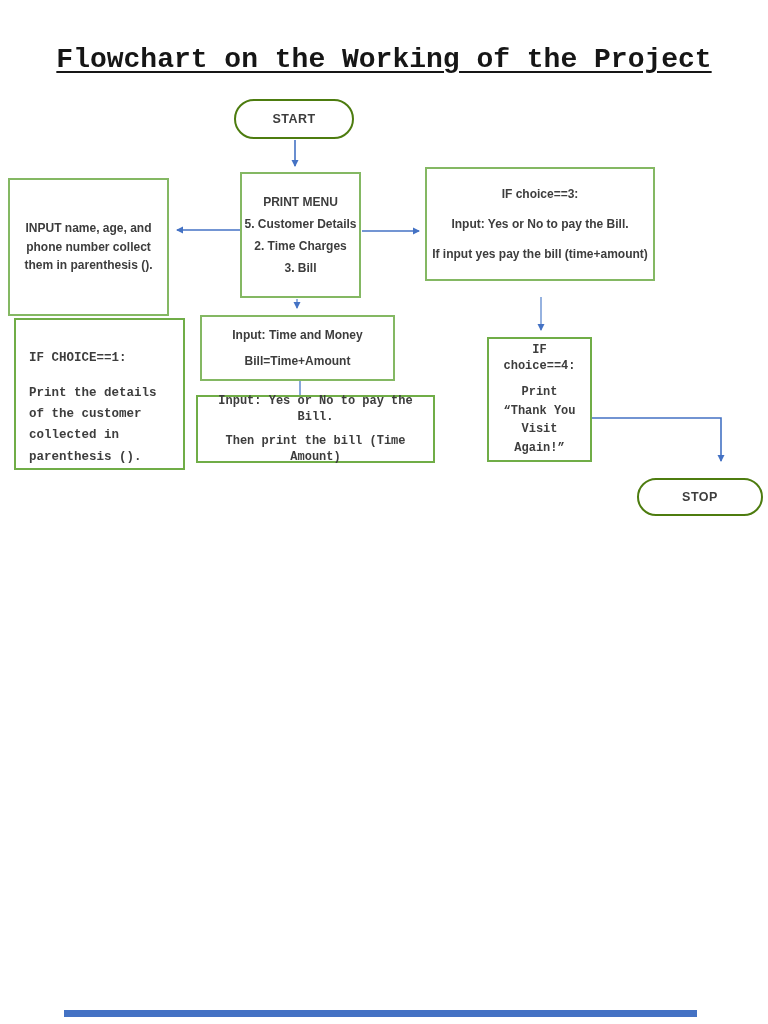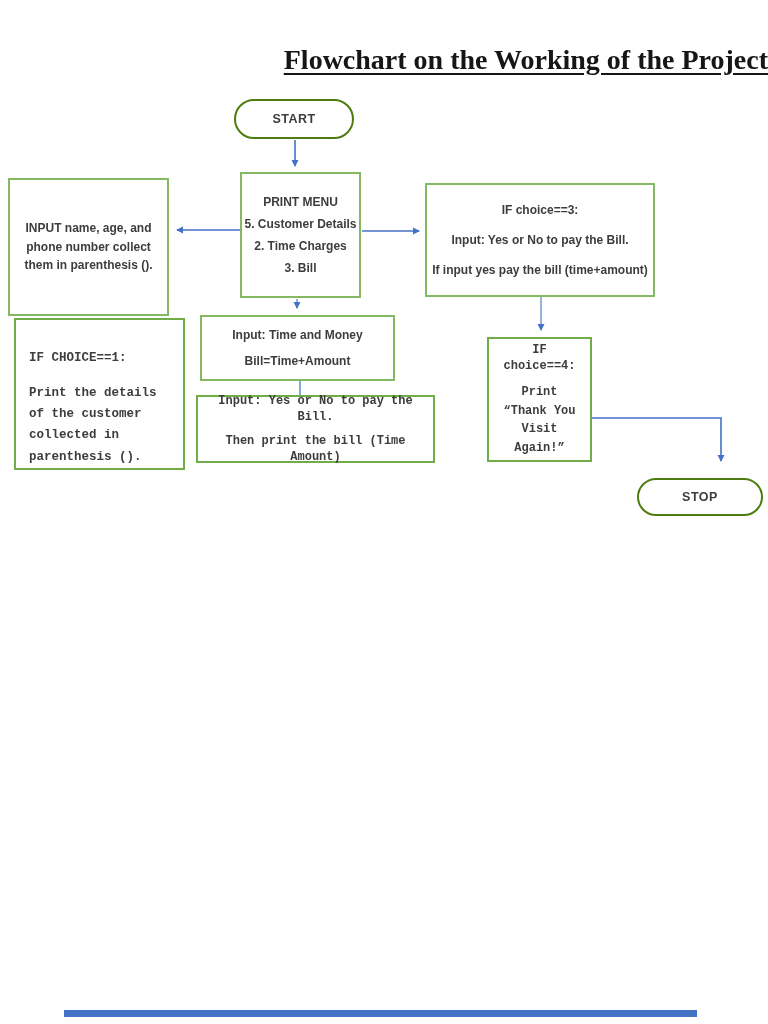--- a/index.html
+++ b/index.html
@@ -8,22 +8,22 @@
     background: #ffffff;
     position: relative;
     overflow: hidden;
     font-family: "Liberation Sans", "DejaVu Sans", sans-serif;
   }
   .page { position: absolute; inset: 0; }
 
   .title {
     position: absolute;
     top: 44px; left: 0; right: 0;
-    text-align: right;
-    font-family: Liberation Serif, serif;
+    text-align: center;
+    font-family: Liberation Mono, monospace;
     font-size: 28px;
     font-weight: bold;
     color: #161616;
     text-decoration: underline;
     text-underline-offset: 4px;
     margin: 0;
   }
 
   .node {
     position: absolute;
@@ -47,21 +47,21 @@
 
   .box-thin  { border: 2px solid #84b863; background: #fff; }
   .box-thick { border: 2.5px solid #70ad47; background: #fff; font-family: Liberation Mono, monospace; }
 
   .print-menu { left: 240px; top: 172px; width: 121px; height: 126px; padding: 4px 2px; }
   .print-menu .flow-line { margin: 3px 0; }
 
   .input-details { left: 8px; top: 178px; width: 161px; height: 138px; padding: 6px 12px; }
   .input-details .flow-text { line-height: 1.55; }
 
-  .if-choice-3 { left: 425px; top: 183px; width: 230px; height: 114px; padding: 4px 4px; }
+  .if-choice-3 { left: 425px; top: 167px; width: 230px; height: 114px; padding: 4px 4px; }
   .if-choice-3 .flow-line { margin: 7px 0; }
 
   .if-choice-1 { left: 14px; top: 318px; width: 171px; height: 152px; padding: 30px 14px 0 13px; text-align: left; }
   .if-choice-1 .flow-heading { margin: 0 0 16px 0; font-size: 12.5px; }
   .if-choice-1 .flow-text { line-height: 1.7; font-size: 12.5px; }
 
   .input-time { left: 200px; top: 315px; width: 195px; height: 66px; padding: 2px 4px; }
   .input-time .flow-line { margin: 5px 0; }
 
   .input-yes { left: 196px; top: 395px; width: 239px; height: 68px; padding: 2px 6px; }

